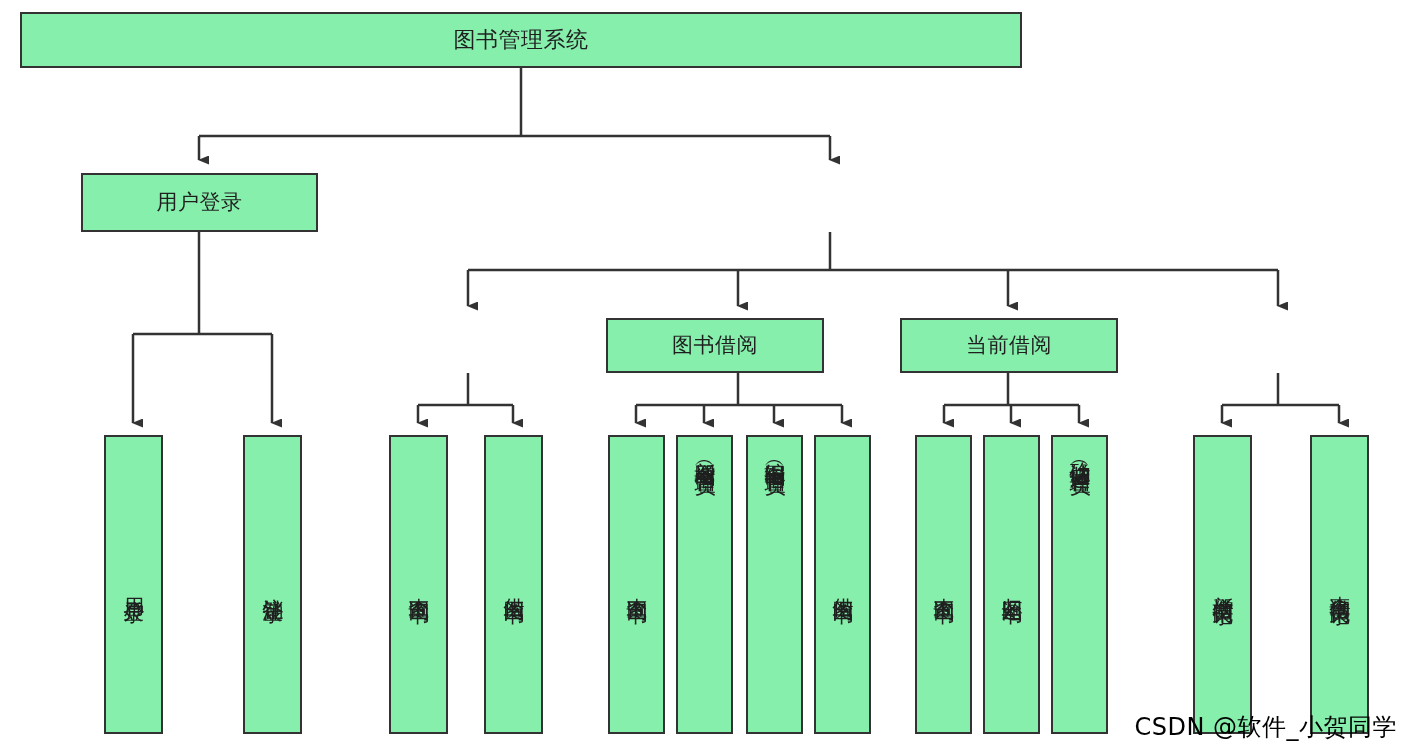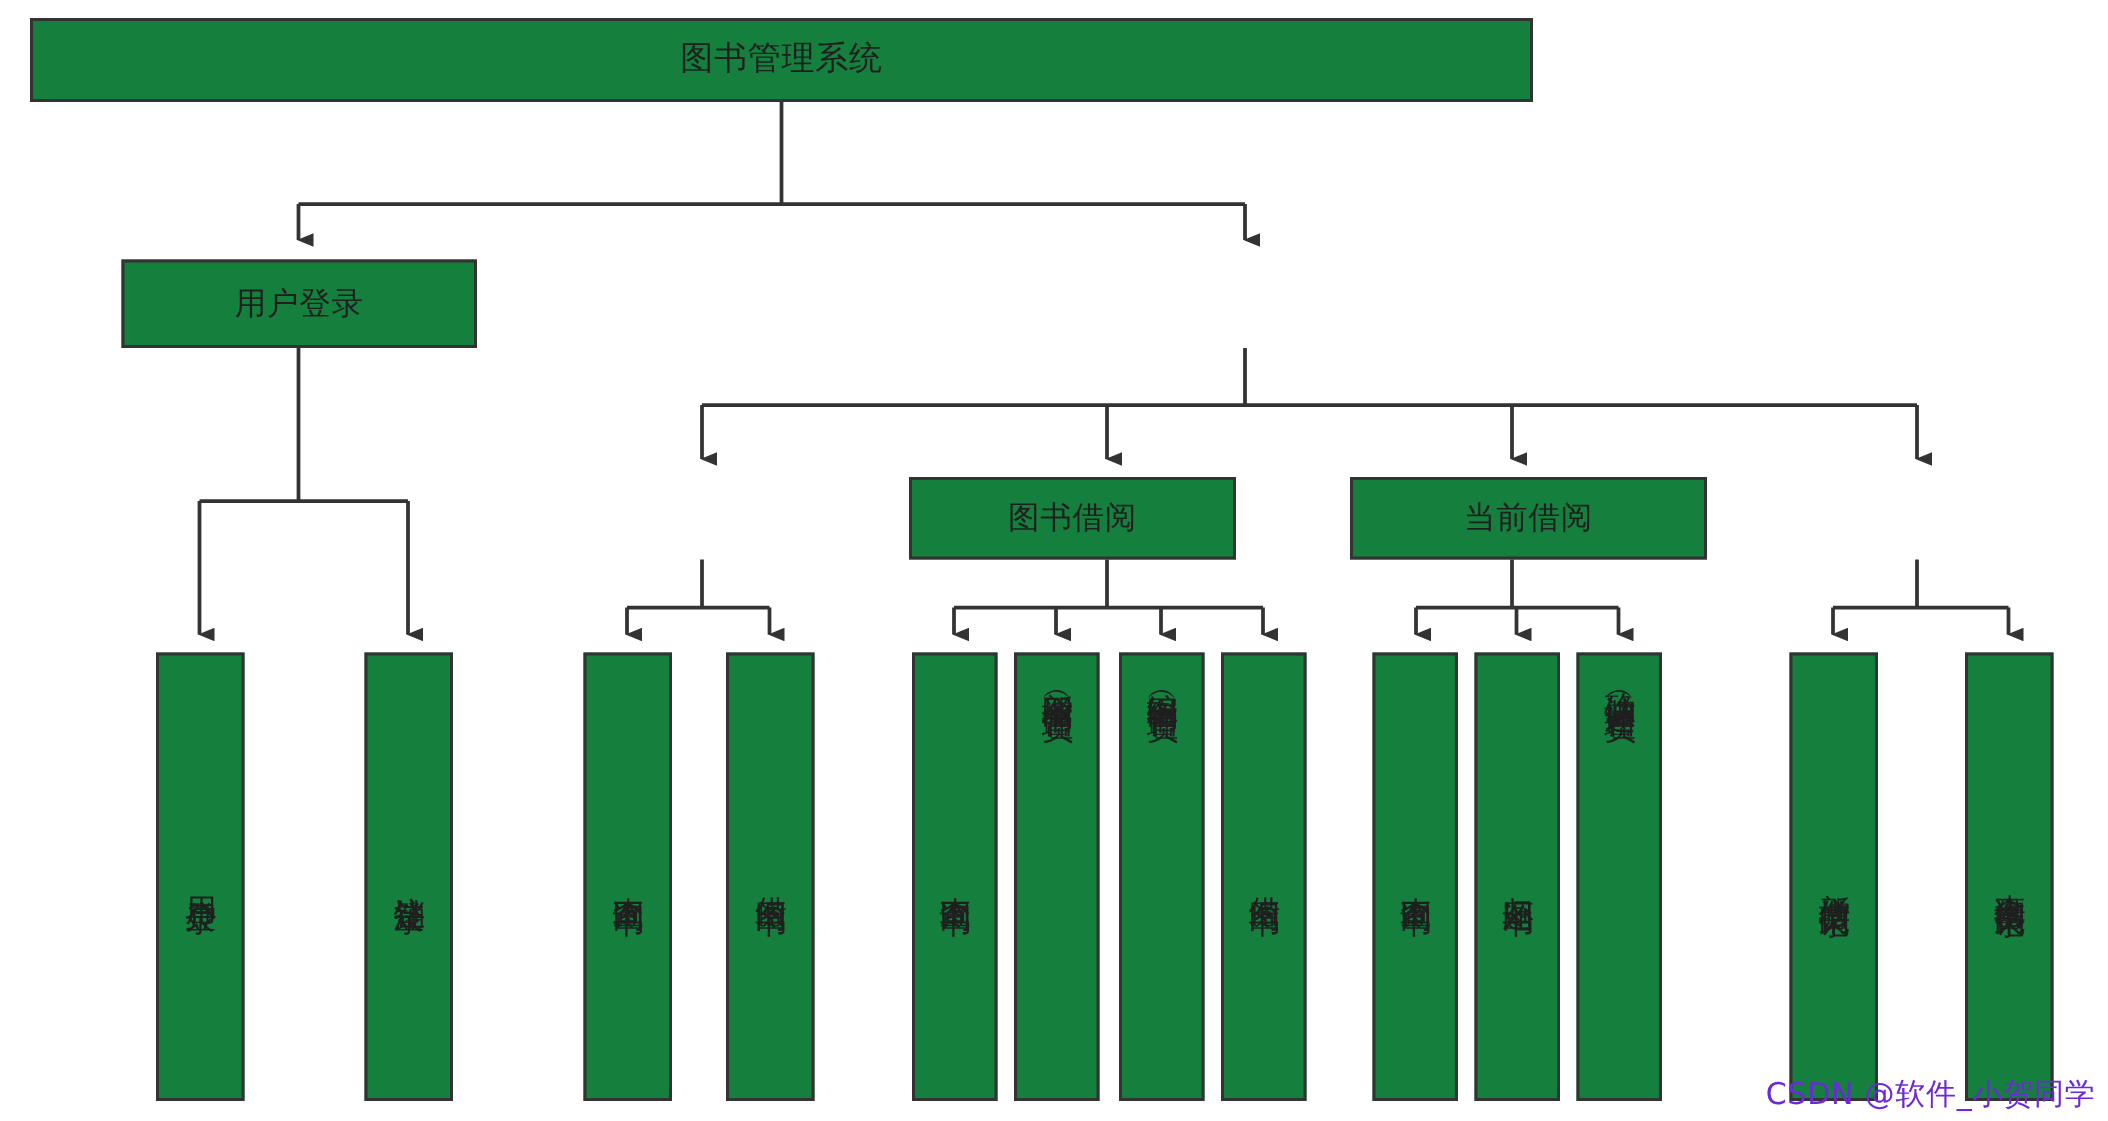--- a/index.html
+++ b/index.html
@@ -22,21 +22,21 @@
     position: absolute;
     left: 0;
     top: 0;
     width: 1405px;
     height: 747px;
   }
   .node {
     position: absolute;
     box-sizing: border-box;
     border: 2.5px solid #333333;
-    background: #15803d;
+    background: #86efac;
     display: flex;
     align-items: center;
     justify-content: center;
     color: #262626;
   }
   .node-label {
     color: #1f1f1f;
     line-height: 1.18;
     text-align: center;
     white-space: pre-line;
@@ -62,22 +62,22 @@
     line-height: 1;
   }
   .node.vertical.centered {
     align-items: center;
     padding-top: 0;
   }
   #watermark {
     position: absolute;
     right: 8px;
     bottom: 4px;
-    font-size: 20px;
-    color: #6d28d9;
+    font-size: 24px;
+    color: #000000;
     letter-spacing: 0.5px;
     white-space: nowrap;
     pointer-events: none;
     margin-left: 44px;
   }
 </style>
 </head>
 <body>
 
 <div id="diagram-canvas">
@@ -140,21 +140,21 @@
   <div class="node horizontal" style="left:81px; top:173px; width:237px; height:59px;">
     <span class="node-label">用户登录</span>
   </div>
 
 
 
   <div class="node horizontal" style="left:606px; top:318px; width:218px; height:55px;">
     <span class="node-label">图书借阅</span>
   </div>
 
-  <div class="node horizontal" style="left:900px; top:318px; width:238px; height:55px;">
+  <div class="node horizontal" style="left:900px; top:318px; width:218px; height:55px;">
     <span class="node-label">当前借阅</span>
   </div>
 
 
   <div class="node vertical centered" style="left:104px; top:435px; width:59px; height:299px;">
     <span class="node-label">用户登录</span>
   </div>
 
   <div class="node vertical centered" style="left:243px; top:435px; width:59px; height:299px;">
     <span class="node-label">注销登录</span>

